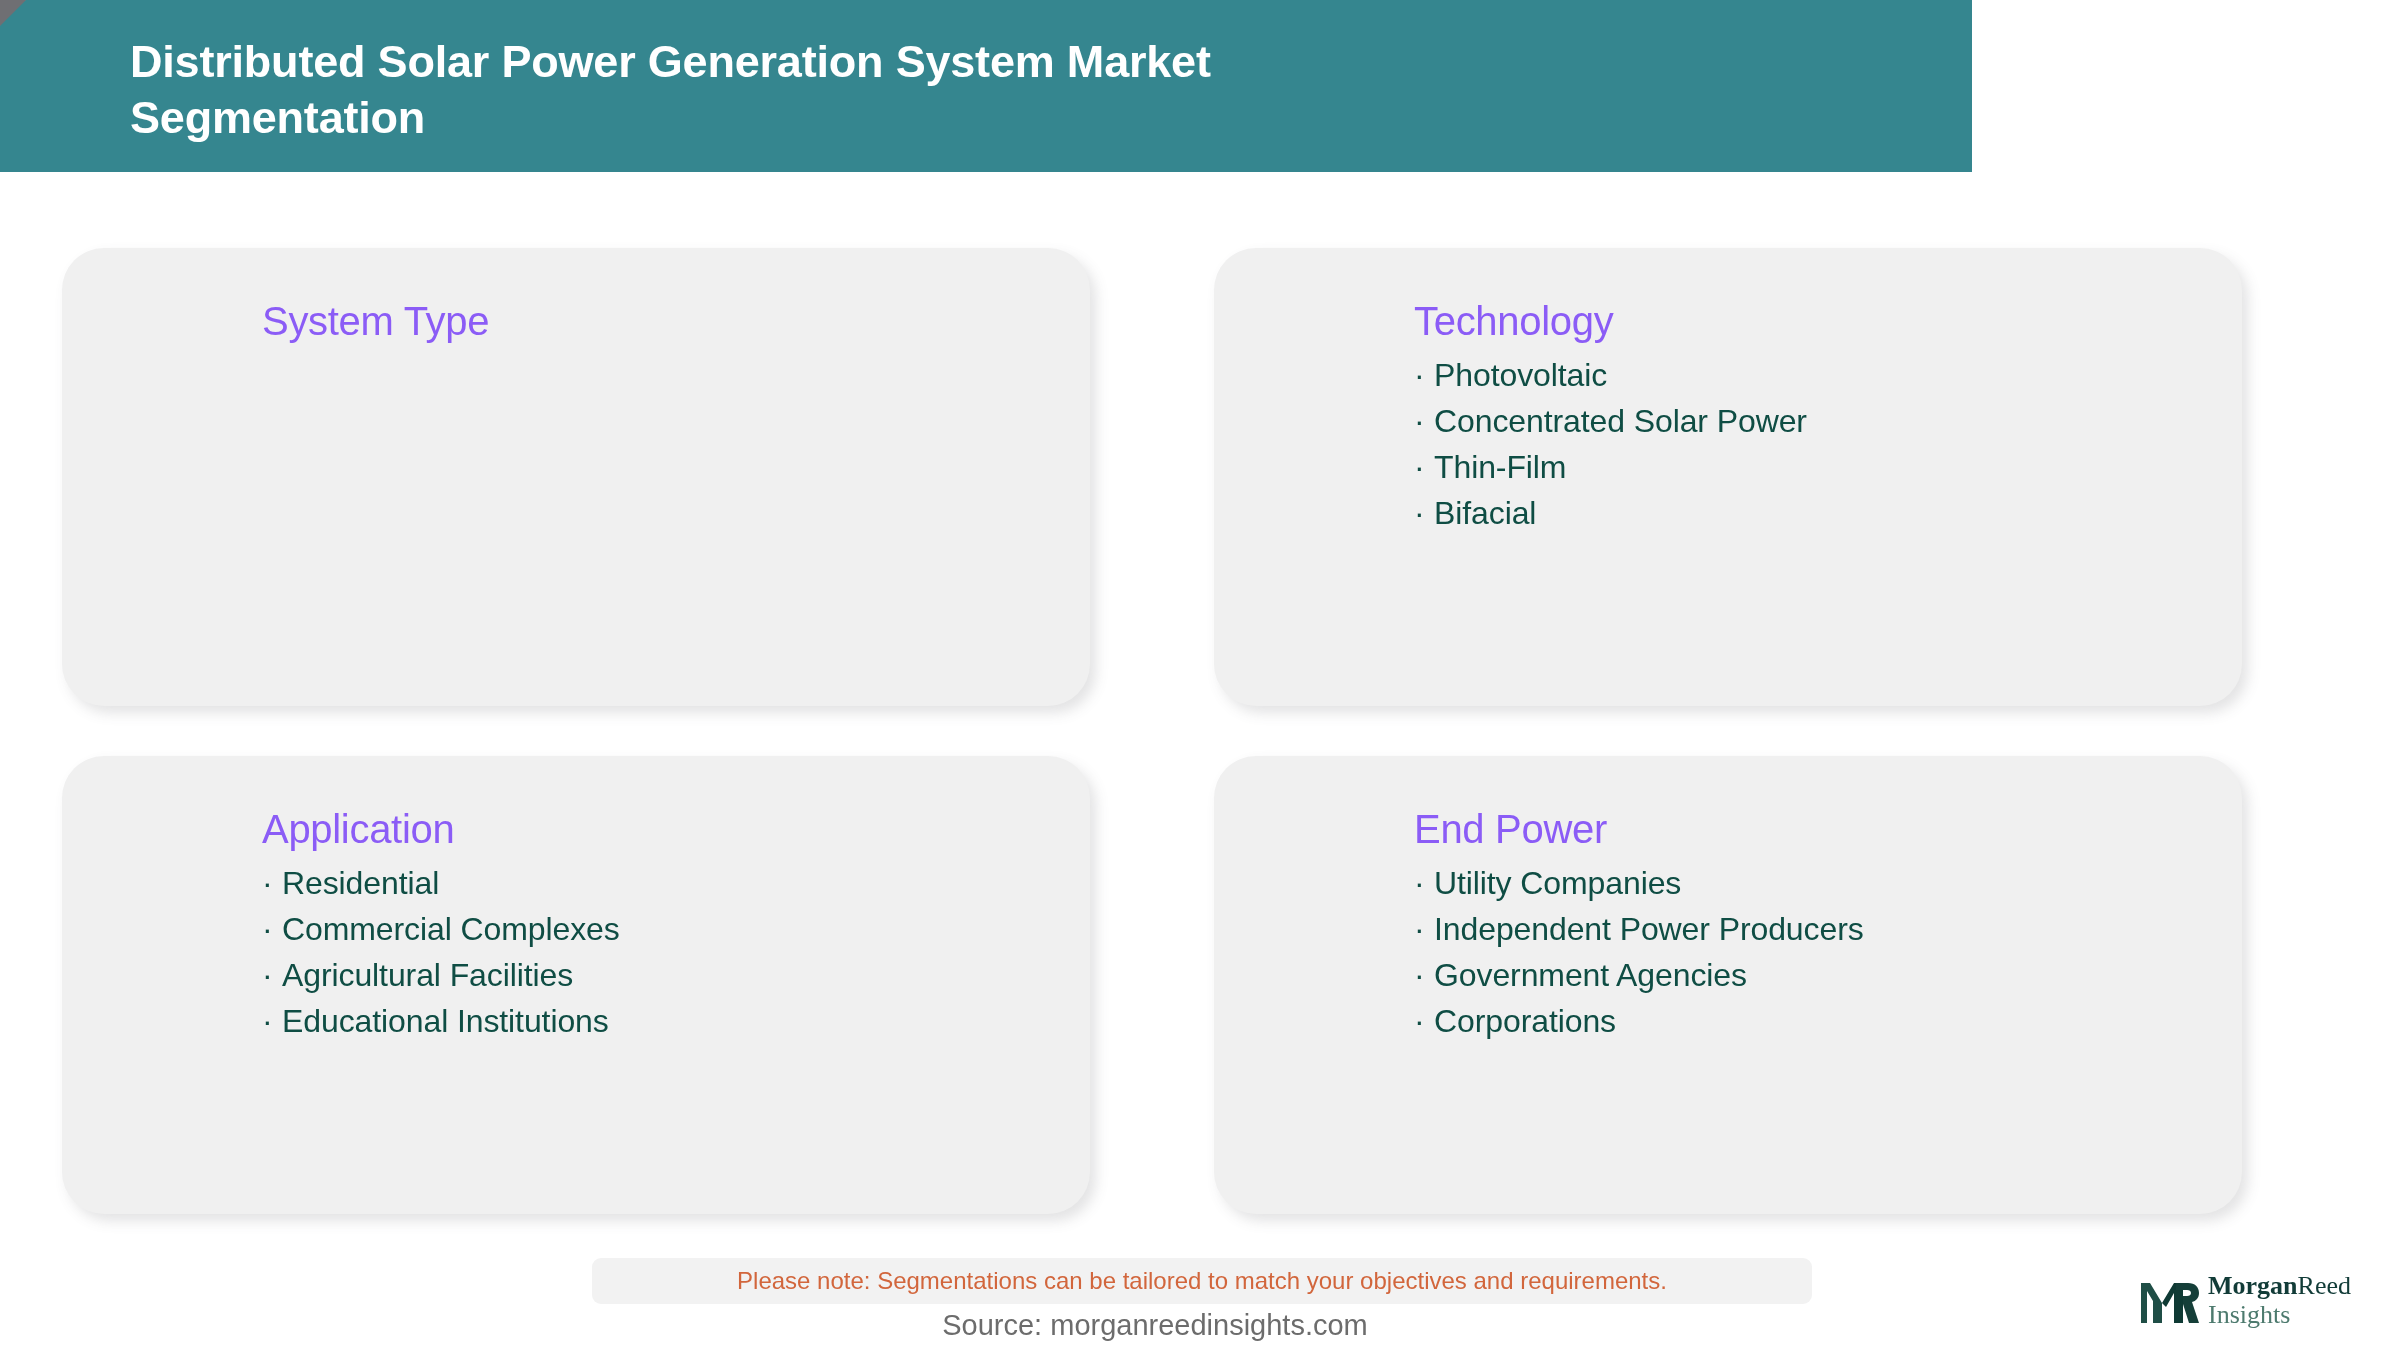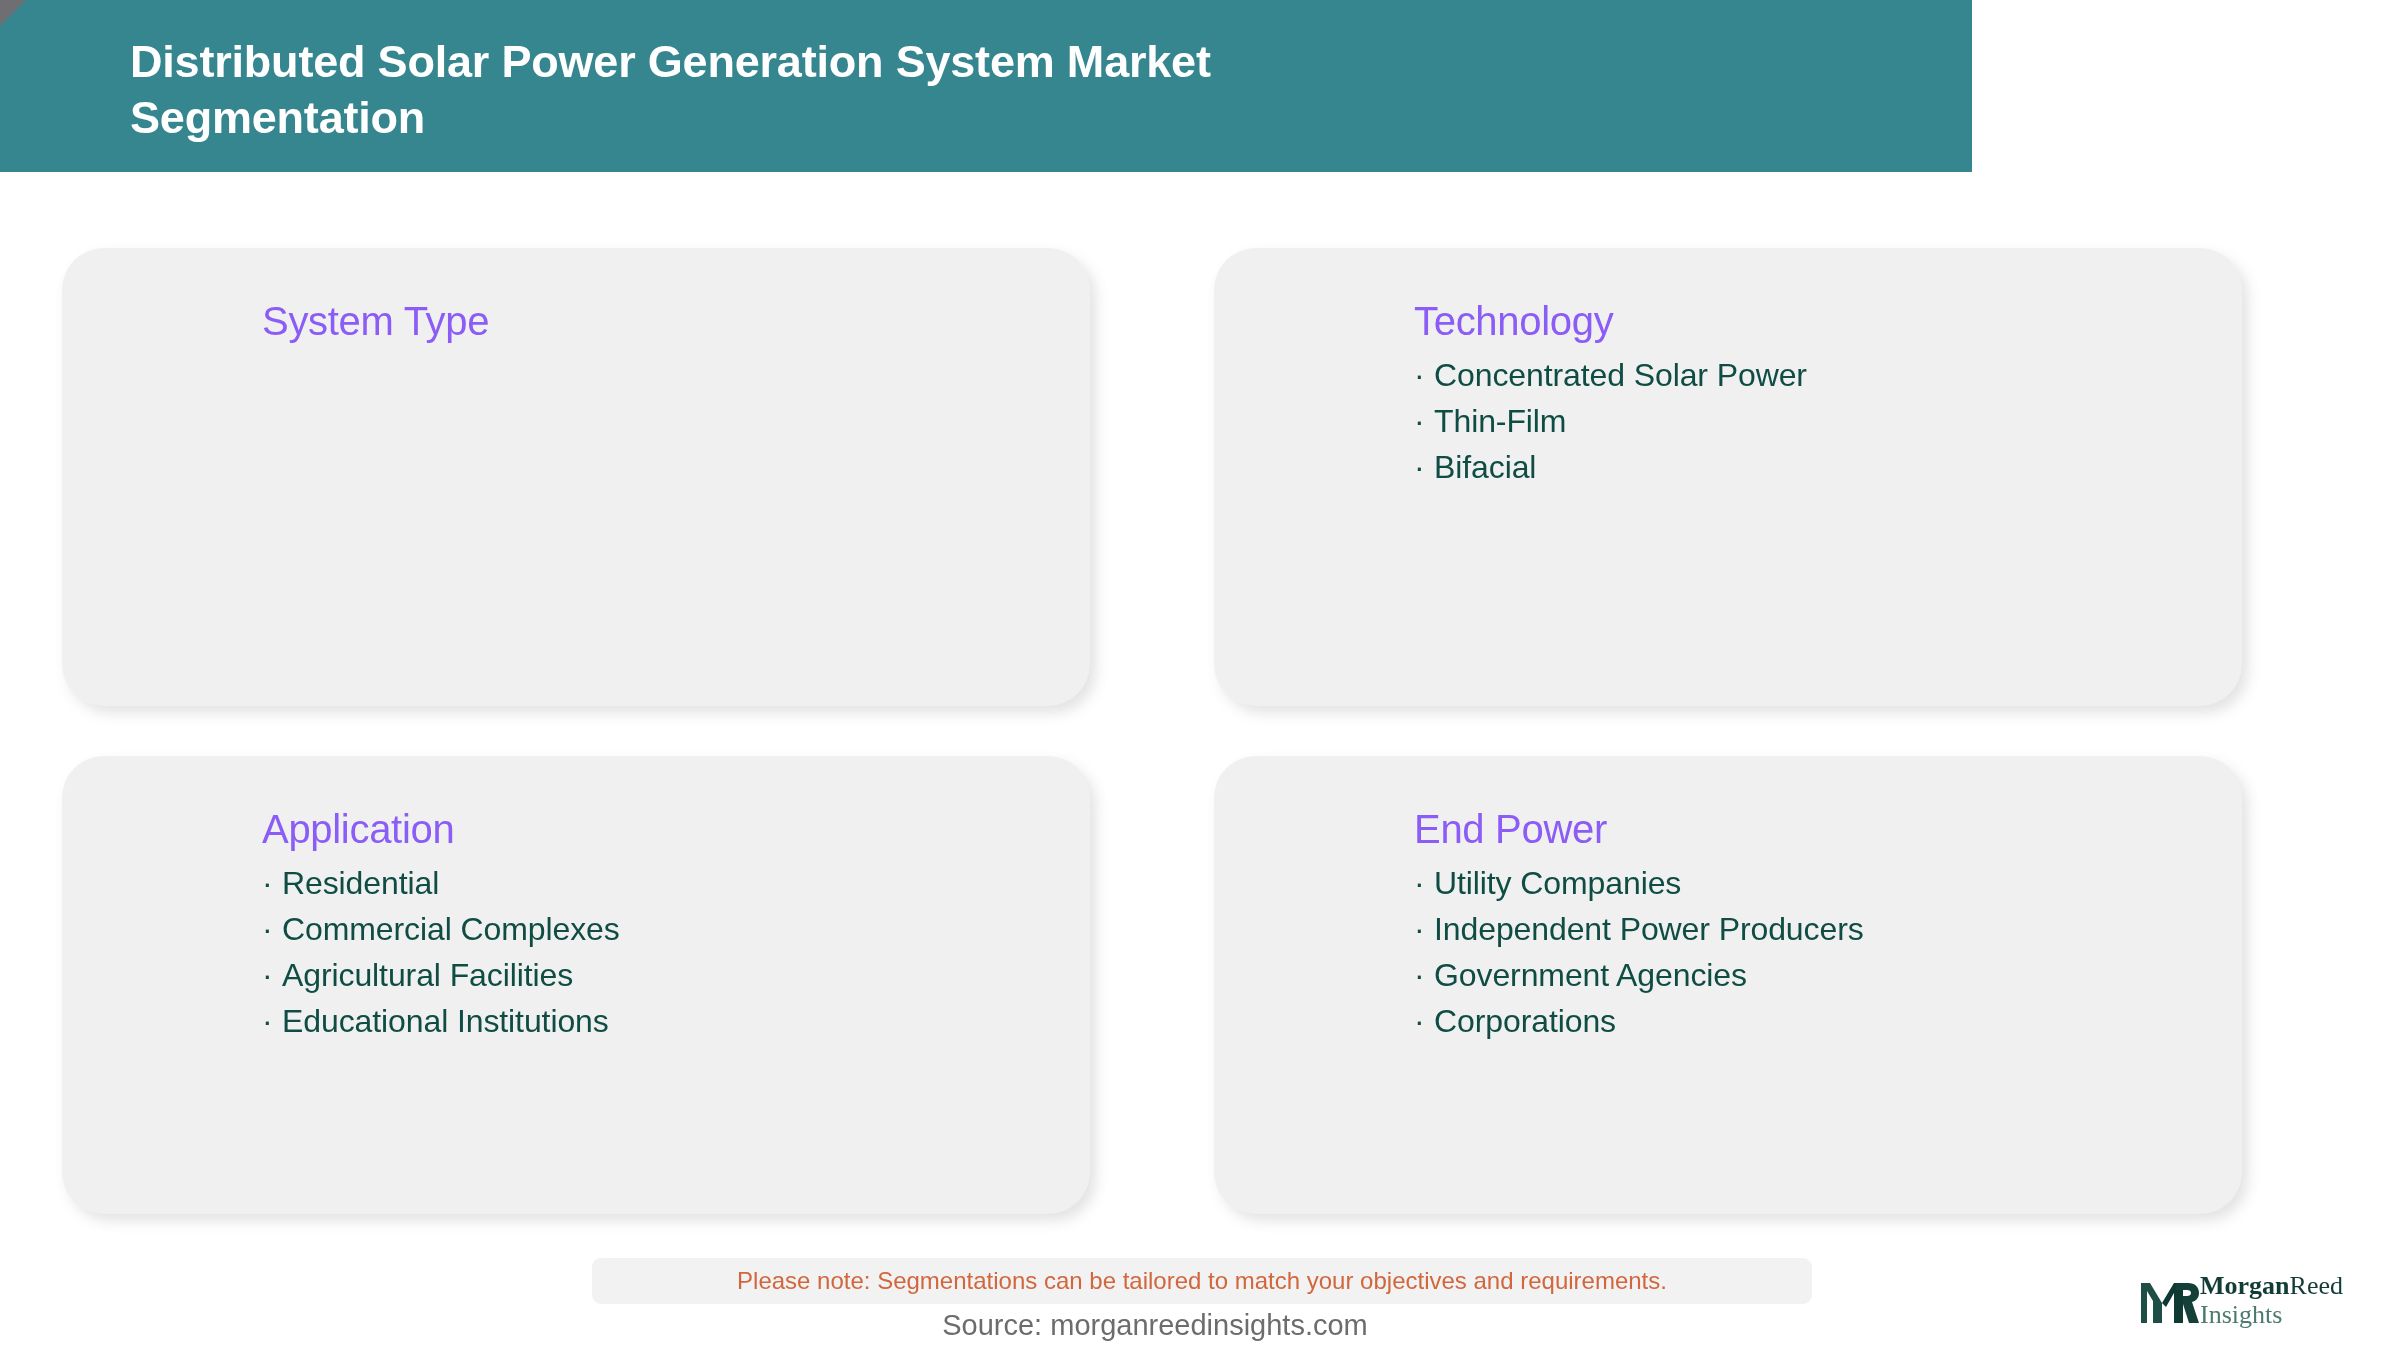--- a/index.html
+++ b/index.html
@@ -135,20 +135,21 @@
 
   
   #logo {
     position: absolute;
     left: 2138px;
     top: 1268px;
     width: 232px;
     height: 66px;
     display: flex;
     align-items: center;
+    gap: 8px;
   }
   #logo-mark {
     width: 62px;
     height: 48px;
     flex: none;
   }
   #logo-words {
     display: flex;
     flex-direction: column;
     justify-content: center;
@@ -181,20 +182,21 @@
 
 <div id="cards">
 
   <div class="seg-card indent-wide">
     <div class="card-title">System Type</div>
   </div>
 
   <div class="seg-card indent-wide">
     <div class="card-title">Technology</div>
     <ul class="card-list">
+      <li><span class="bullet">·</span><span>Photovoltaic</span></li>
       <li><span class="bullet">·</span><span>Concentrated Solar Power</span></li>
       <li><span class="bullet">·</span><span>Thin-Film</span></li>
       <li><span class="bullet">·</span><span>Bifacial</span></li>
     </ul>
   </div>
 
   <div class="seg-card indent-wide">
     <div class="card-title">Application</div>
     <ul class="card-list">
       <li><span class="bullet">·</span><span>Residential</span></li>

